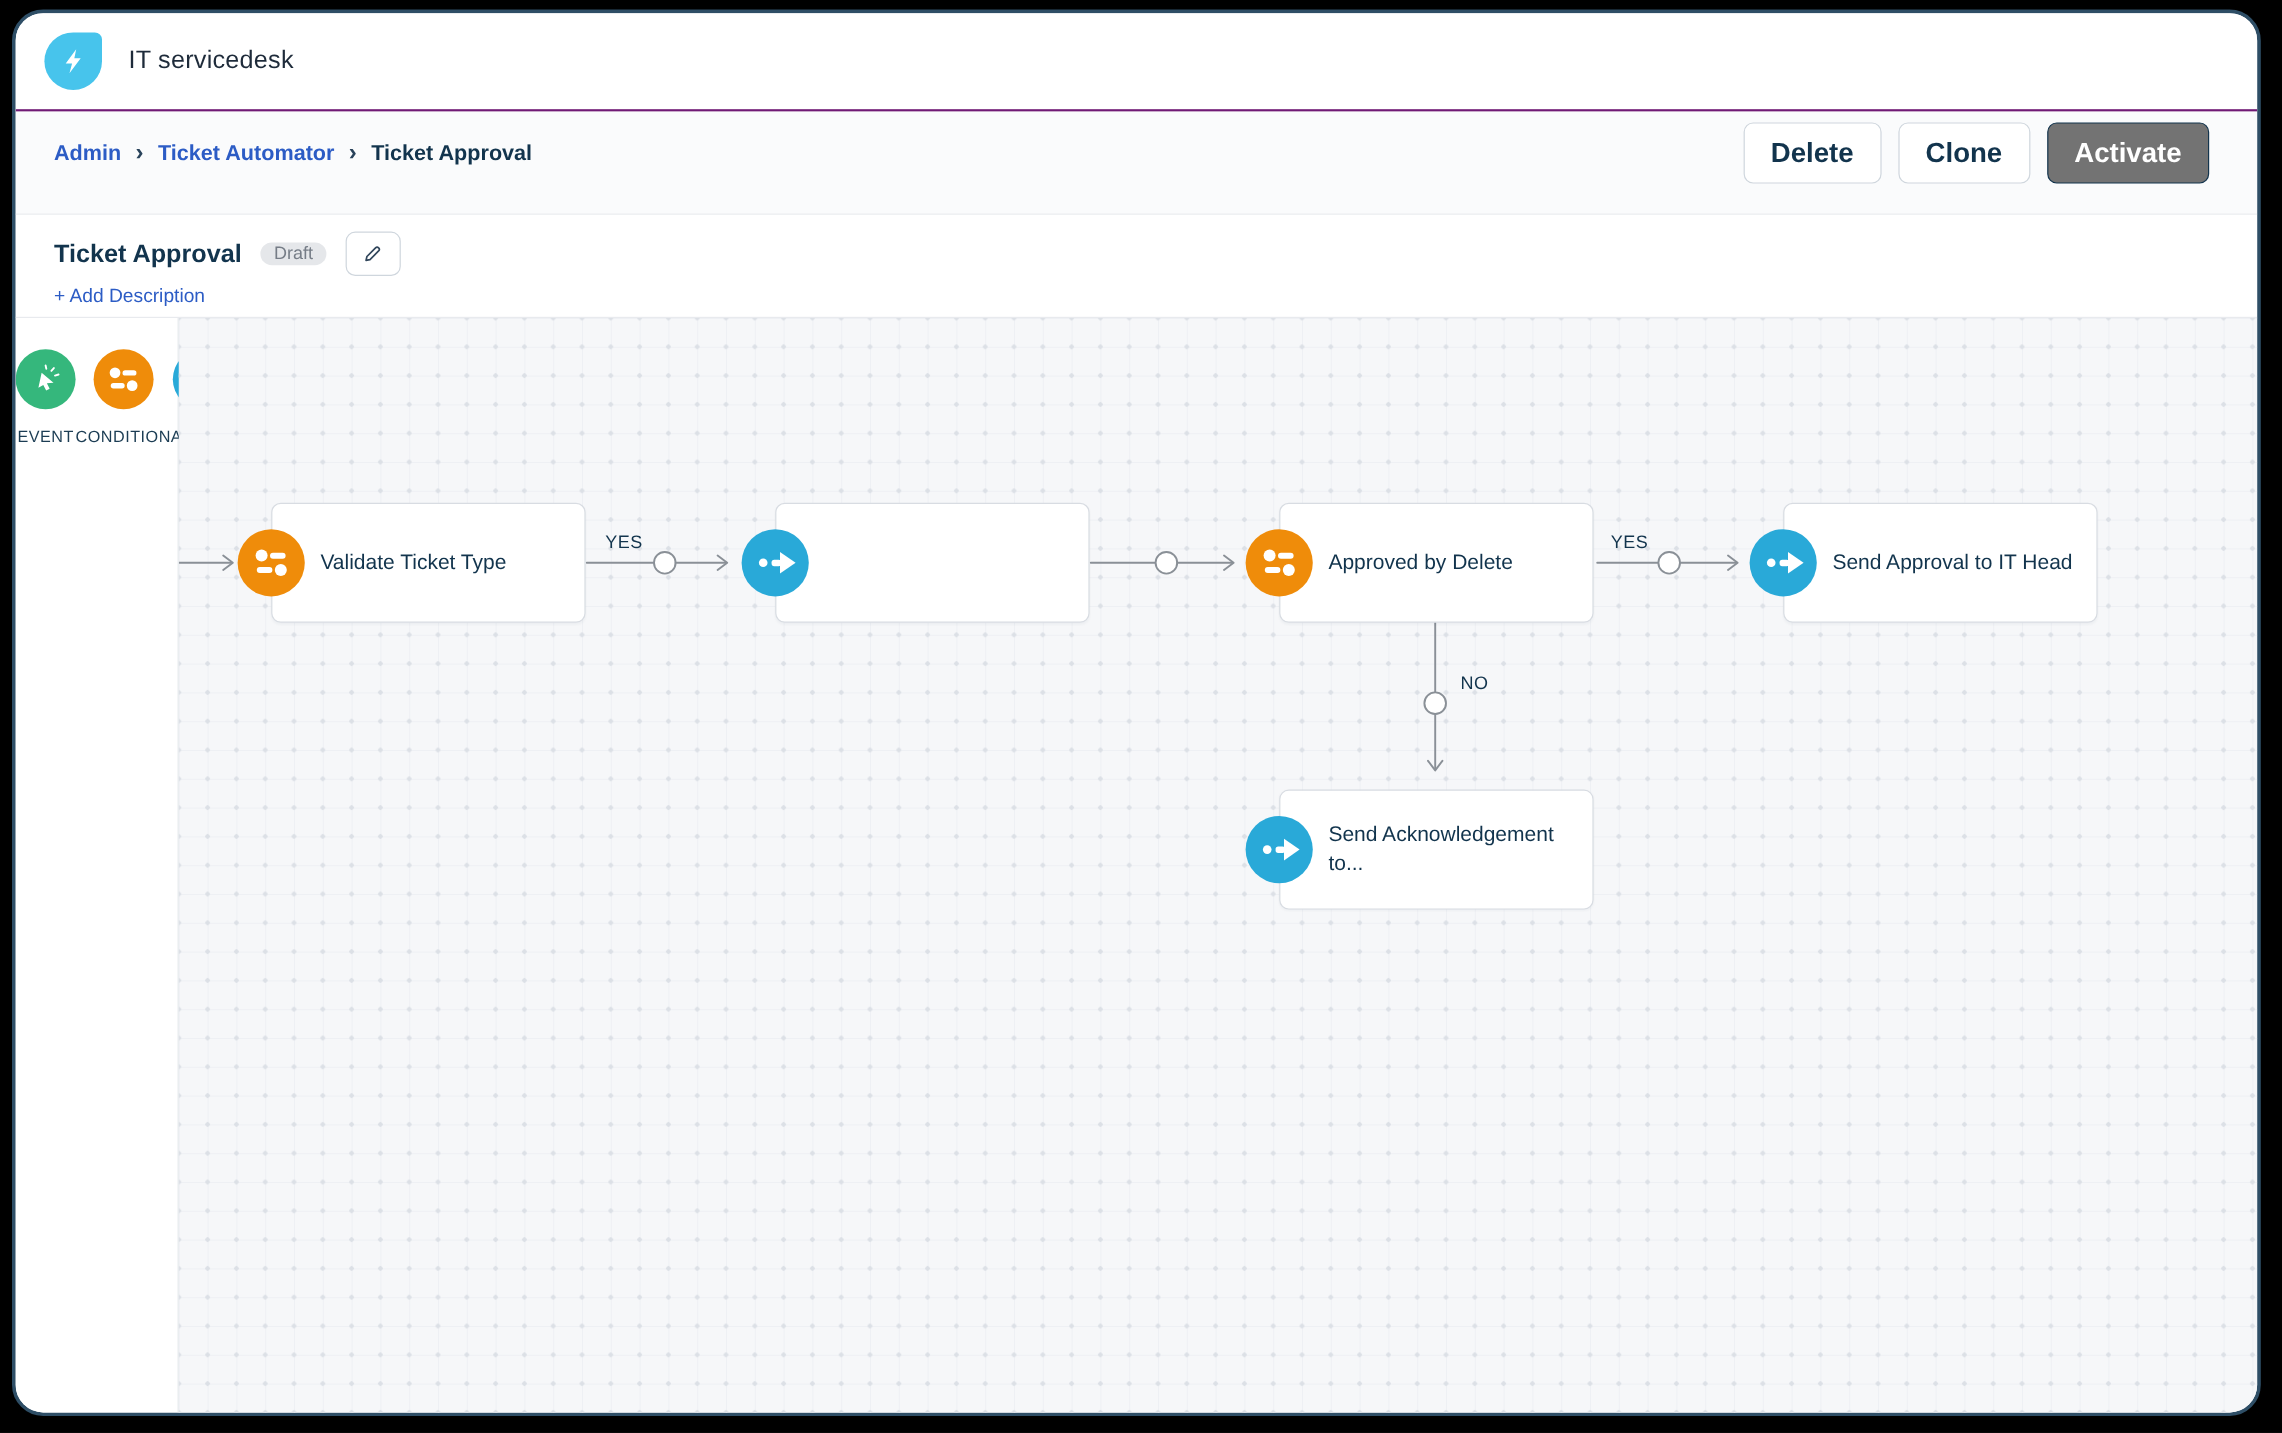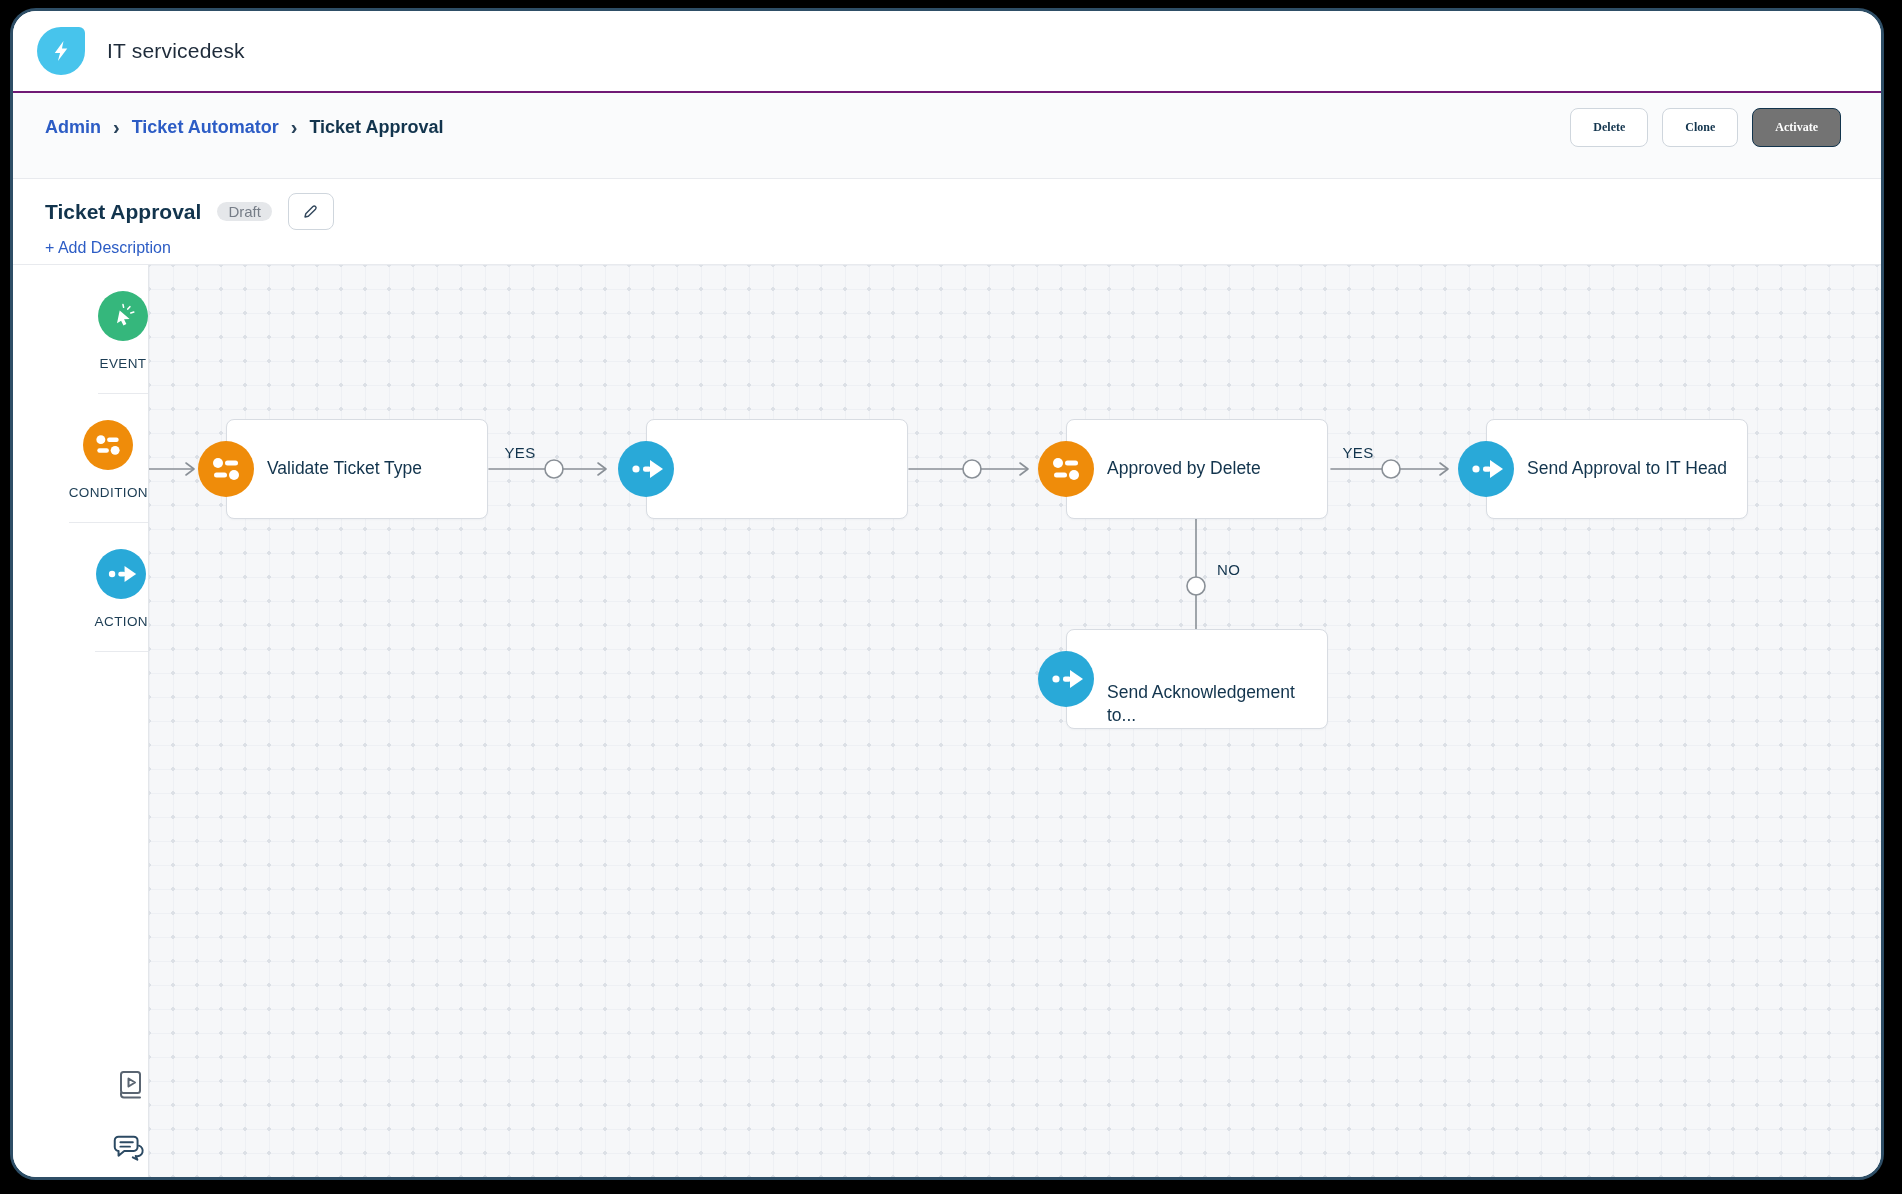--- a/index.html
+++ b/index.html
@@ -13,33 +13,33 @@
   .logo{ width:48px; height:48px; background:#47c4ec; border-radius:24px; border-top-right-radius:6px;
          display:flex; align-items:center; justify-content:center; margin-right:22px; }
   .app-title{ font-size:21px; color:#1e2b3a; font-weight:500; letter-spacing:.2px; }
   
   .crumbrow{ height:86px; background:#fafbfc; border-bottom:1px solid #e8eaee; display:flex; align-items:center; padding:0 40px 16px 32px; }
   .crumbs{ display:flex; align-items:center; gap:12px; font-size:18px; font-weight:700; }
   .crumb-link{ color:#2c5cc5; cursor:pointer; text-decoration:none; }
   .crumb-sep{ color:#28425a; font-size:20px; font-weight:700; line-height:1; padding-bottom:2px; }
   .crumb-current{ color:#12344d; }
   .crumb-actions{ margin-left:auto; display:flex; gap:14px; }
-  .btn{ font-family:Liberation Serif, serif; font-size:12px; font-weight:700; padding:11px 22px; border-radius:8px; cursor:pointer; }
+  .btn{ font-family:Liberation Sans, sans-serif; font-size:23px; font-weight:700; padding:11px 22px; border-radius:8px; cursor:pointer; }
   .btn.ghost{ background:#fff; border:1px solid #cfd6dd; color:#12344d; }
   .btn.primary{ background:#737373; border:1px solid #12344d; color:#fff; }
   
   .titlerow{ height:86px; background:#fff; border-bottom:1px solid #e8eaee; padding:14px 32px 0 32px; }
   .title-line{ display:flex; align-items:center; gap:16px; }
   .wf-title{ font-size:21px; font-weight:700; color:#12344d; }
   .badge{ background:#e5e7ea; color:#767d87; font-size:15px; padding:1px 11px; border-radius:10px; }
   .edit-btn{ width:46px; height:37px; background:#fff; border:1px solid #cfd6dd; border-radius:8px; display:flex; align-items:center; justify-content:center; cursor:pointer; }
   .add-desc{ display:inline-block; margin-top:9px; color:#2c5cc5; font-size:16px; cursor:pointer; }
   
   .bodyrow{ display:flex; height:916px; }
-  .sidebar{ width:136px; background:#fff; border-right:1px solid #e3e6ea; display:flex; flex-direction:column;align-items:flex-end; }
+  .sidebar{ width:136px; background:#fff; border-right:1px solid #e3e6ea; display:flex; flex-direction:row; }
   .pal-item{ display:flex; flex-direction:column; align-items:center; padding:26px 0 22px 0; border-bottom:1px solid #e8eaee; cursor:grab; }
   .pal-icon{ width:50px; height:50px; border-radius:50%; display:flex; align-items:center; justify-content:center; }
   .pal-label{ margin-top:15px; font-size:13.5px; color:#1c3d54; letter-spacing:.4px; }
   .sidebar-spacer{ flex:1; }
   .util{ display:flex; justify-content:center; padding:14px 0; cursor:pointer; }
   
   .canvas{
     position:relative; flex:1; overflow:hidden;
     background-color:#f6f7f9;
     background-image:
@@ -242,21 +242,21 @@
         <div class="node-icon c-action">
           <svg width="56" height="56" viewBox="0 0 56 56">
             <circle cx="18" cy="28" r="3.6" fill="#fff"></circle>
               <rect x="25" y="25.4" width="8" height="5.4" rx="2.2" fill="#fff"></rect>
             <path d="M32 19 L45 28 L32 37 Z" fill="#fff"></path>
           </svg>
         </div>
         <div class="node-title">Send Approval to IT Head</div>
       </div>
 
-      <div class="node" style="left:917px; top:364px;align-items:flex-end;">
+      <div class="node" style="left:917px; top:393px;">
         <div class="node-icon c-action">
           <svg width="56" height="56" viewBox="0 0 56 56">
             <circle cx="18" cy="28" r="3.6" fill="#fff"></circle>
               <rect x="25" y="25.4" width="8" height="5.4" rx="2.2" fill="#fff"></rect>
             <path d="M32 19 L45 28 L32 37 Z" fill="#fff"></path>
           </svg>
         </div>
         <div class="node-title">Send Acknowledgement to...</div>
       </div>
 

